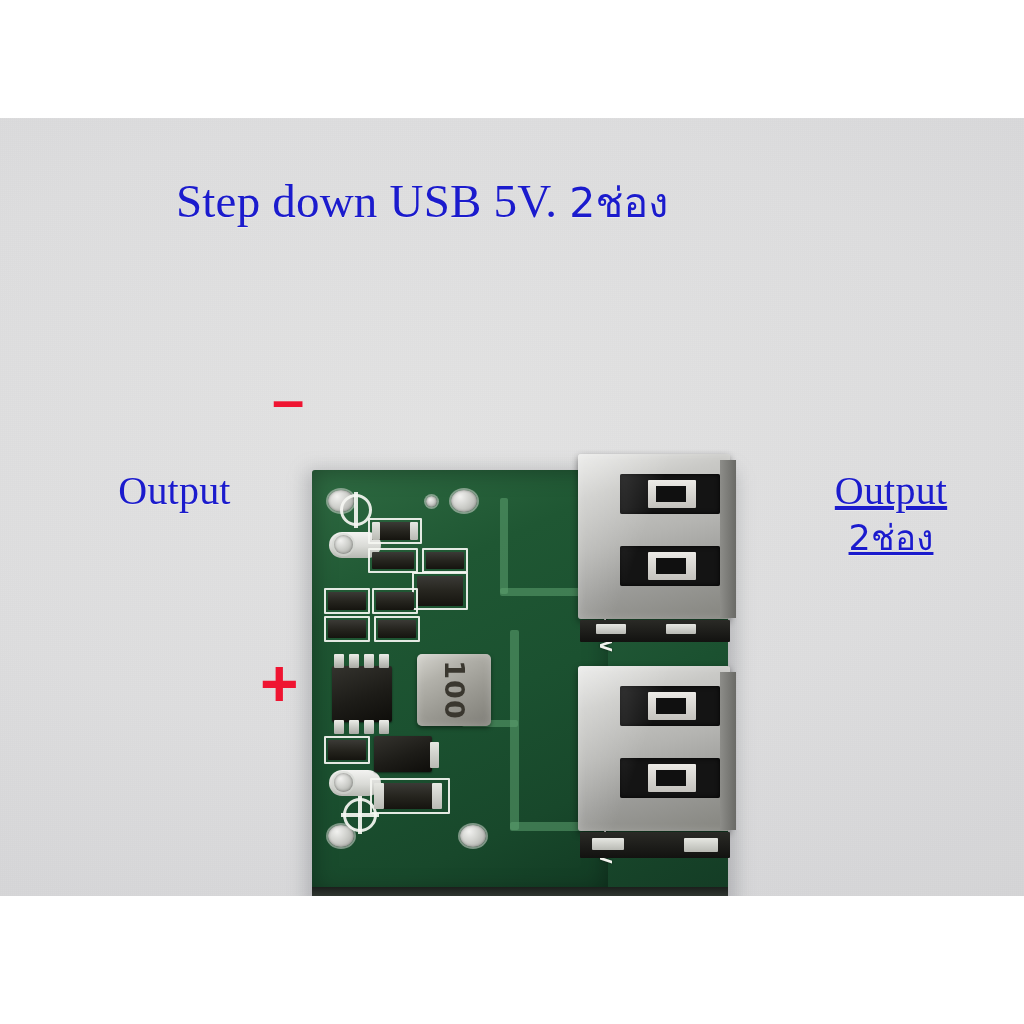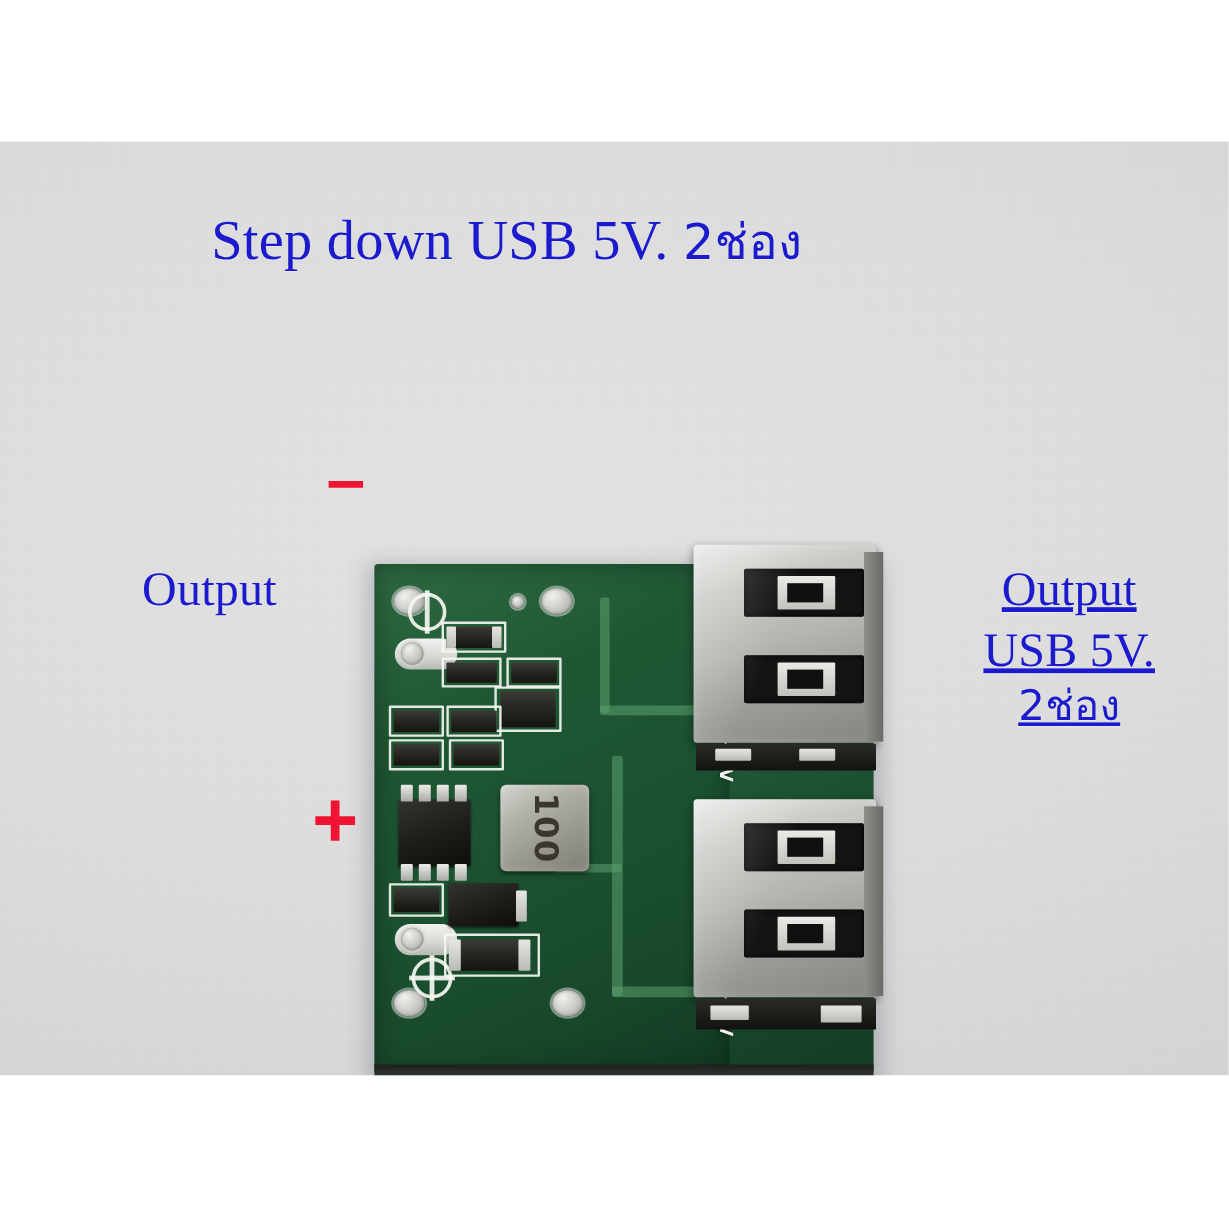--- a/index.html
+++ b/index.html
@@ -399,21 +399,20 @@
     <div class="bluetext" id="title" style="top:60px;">
       <span>Step down USB 5V. </span><span class="thai">2ช่อง</span>
     </div>
 
     <div class="bluetext" id="input-block" style="top:347px;">
       <div>Output</div>
     </div>
 
     <div class="bluetext" id="output-block" style="top:347px;">
       <div>Output</div>
-      <div>USB 5V.</div>
       <div class="thai">2ช่อง</div>
     </div>
 
     <div class="redmark" id="minus-mark" style="top:253px;">–</div>
     <div class="redmark" id="plus-mark" style="top:532px;">+</div>
 
   </div>
 </div>
 
 </body></html>

